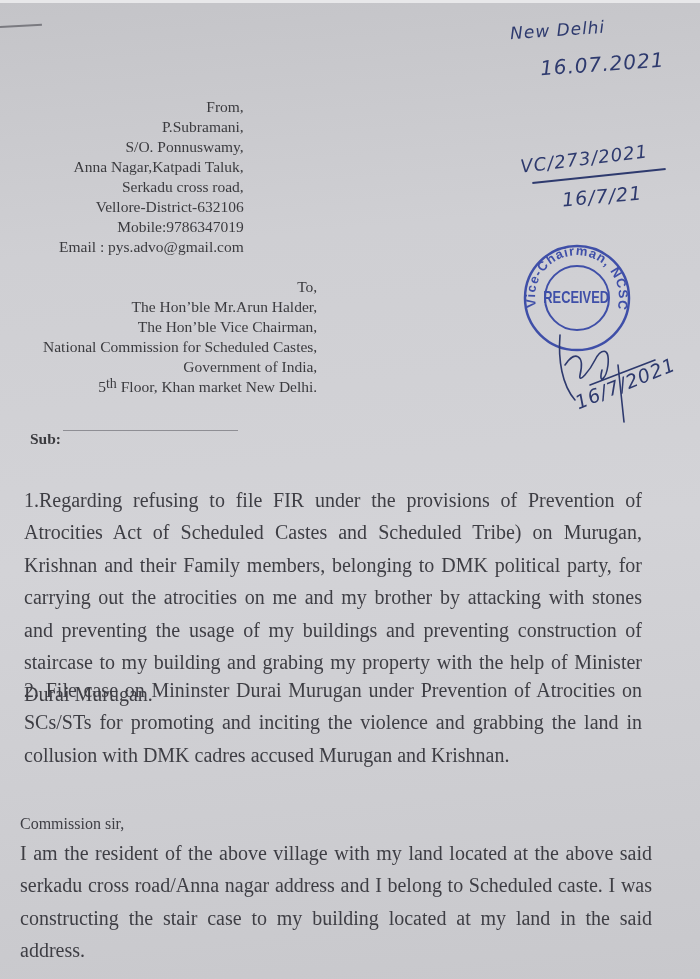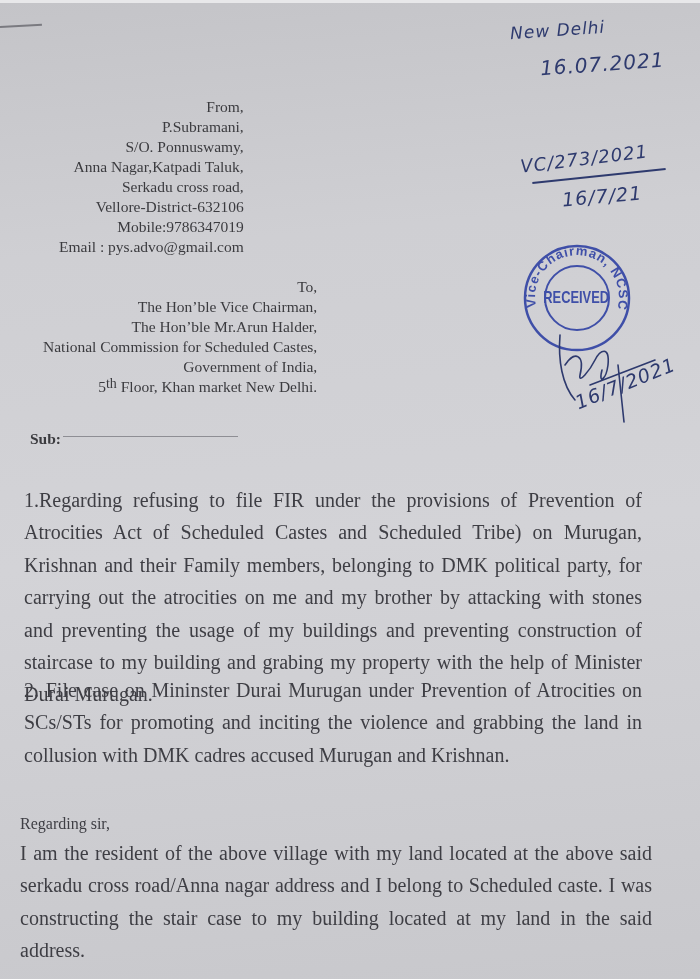--- a/index.html
+++ b/index.html
@@ -50,21 +50,21 @@
     }
 
     .block { position: absolute; font-size: 15.5px; line-height: 20px; text-align: right; }
     .from-block { left: 38px; top: 97px; }
     .from-lines { padding-left: 21px; }
     .to-block { left: 32px; top: 277px; margin-left: 11px; }
     .to-block sup { font-size: 14px; vertical-align: top; position: relative; top: -3px; }
 
     .sub-line {
       position: absolute; left: 30px; top: 430px; font-weight: bold; font-size: 15.5px;
-      display: flex; align-items: center;
+      display: flex; align-items: flex-start;
     }
     .sub-dots {
       display: inline-block; width: 175px; height: 1px; margin-left: 2px; margin-bottom: 6px;
       border-bottom: 1px solid #8e8e94;
     }
 
     .para {
       position: absolute; left: 24px; width: 618px;
       font-size: 20px; line-height: 32.4px;
       text-align: justify; text-align-last: left;
@@ -114,30 +114,30 @@
       <div>Anna Nagar,Katpadi Taluk,</div>
       <div>Serkadu cross road,</div>
       <div>Vellore-District-632106</div>
       <div>Mobile:9786347019</div>
       <div>Email : pys.advo@gmail.com</div>
     </div>
   </div>
 
   <div class="block to-block">
     <div>To,</div>
+    <div>The Hon’ble Mr.Arun Halder,</div>
     <div>The Hon’ble Vice Chairman,</div>
-    <div>The Hon’ble Mr.Arun Halder,</div>
     <div>National Commission for Scheduled Castes,</div>
     <div>Government of India,</div>
     <div><span>5</span><sup>th</sup><span> Floor, Khan market New Delhi.</span></div>
   </div>
 
   <div class="sub-line">
     <span>Sub:</span>
     <span class="sub-dots"></span>
   </div>
 
   <div class="para para-1">1.Regarding refusing to file  FIR under the provisions of  Prevention of Atrocities Act of Scheduled Castes and Scheduled Tribe) on Murugan, Krishnan and their Family members, belonging to DMK political party, for carrying out the atrocities on me and my brother  by attacking with stones and preventing the usage of my buildings and preventing construction  of staircase to my building and grabing my property with the help of Minister Durai Murugan.</div>
   <div class="para para-2">2. File case on Mininster Durai Murugan under Prevention of Atrocities on SCs/STs for promoting and inciting the violence and grabbing the land  in collusion with DMK cadres  accused Murugan and Krishnan.</div>
 
-  <div class="salutation">Regarding sir,</div>
+  <div class="salutation">Commission sir,</div>
   <div class="para body-para">I am the resident of  the above village with my land located at the above said serkadu cross road/Anna nagar address and I belong to Scheduled caste. I was constructing the stair case to my building located at my land in the  said address.</div>
 </div>
 
 </body></html>

